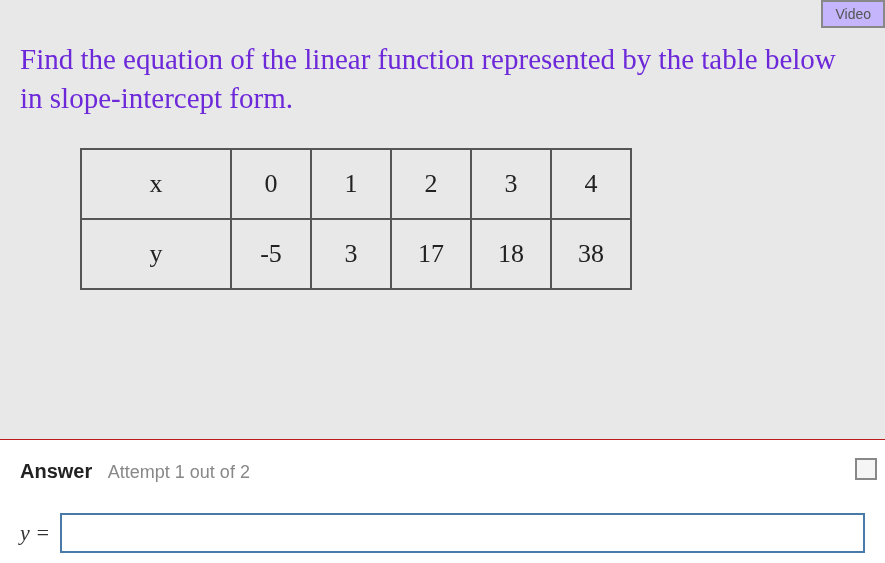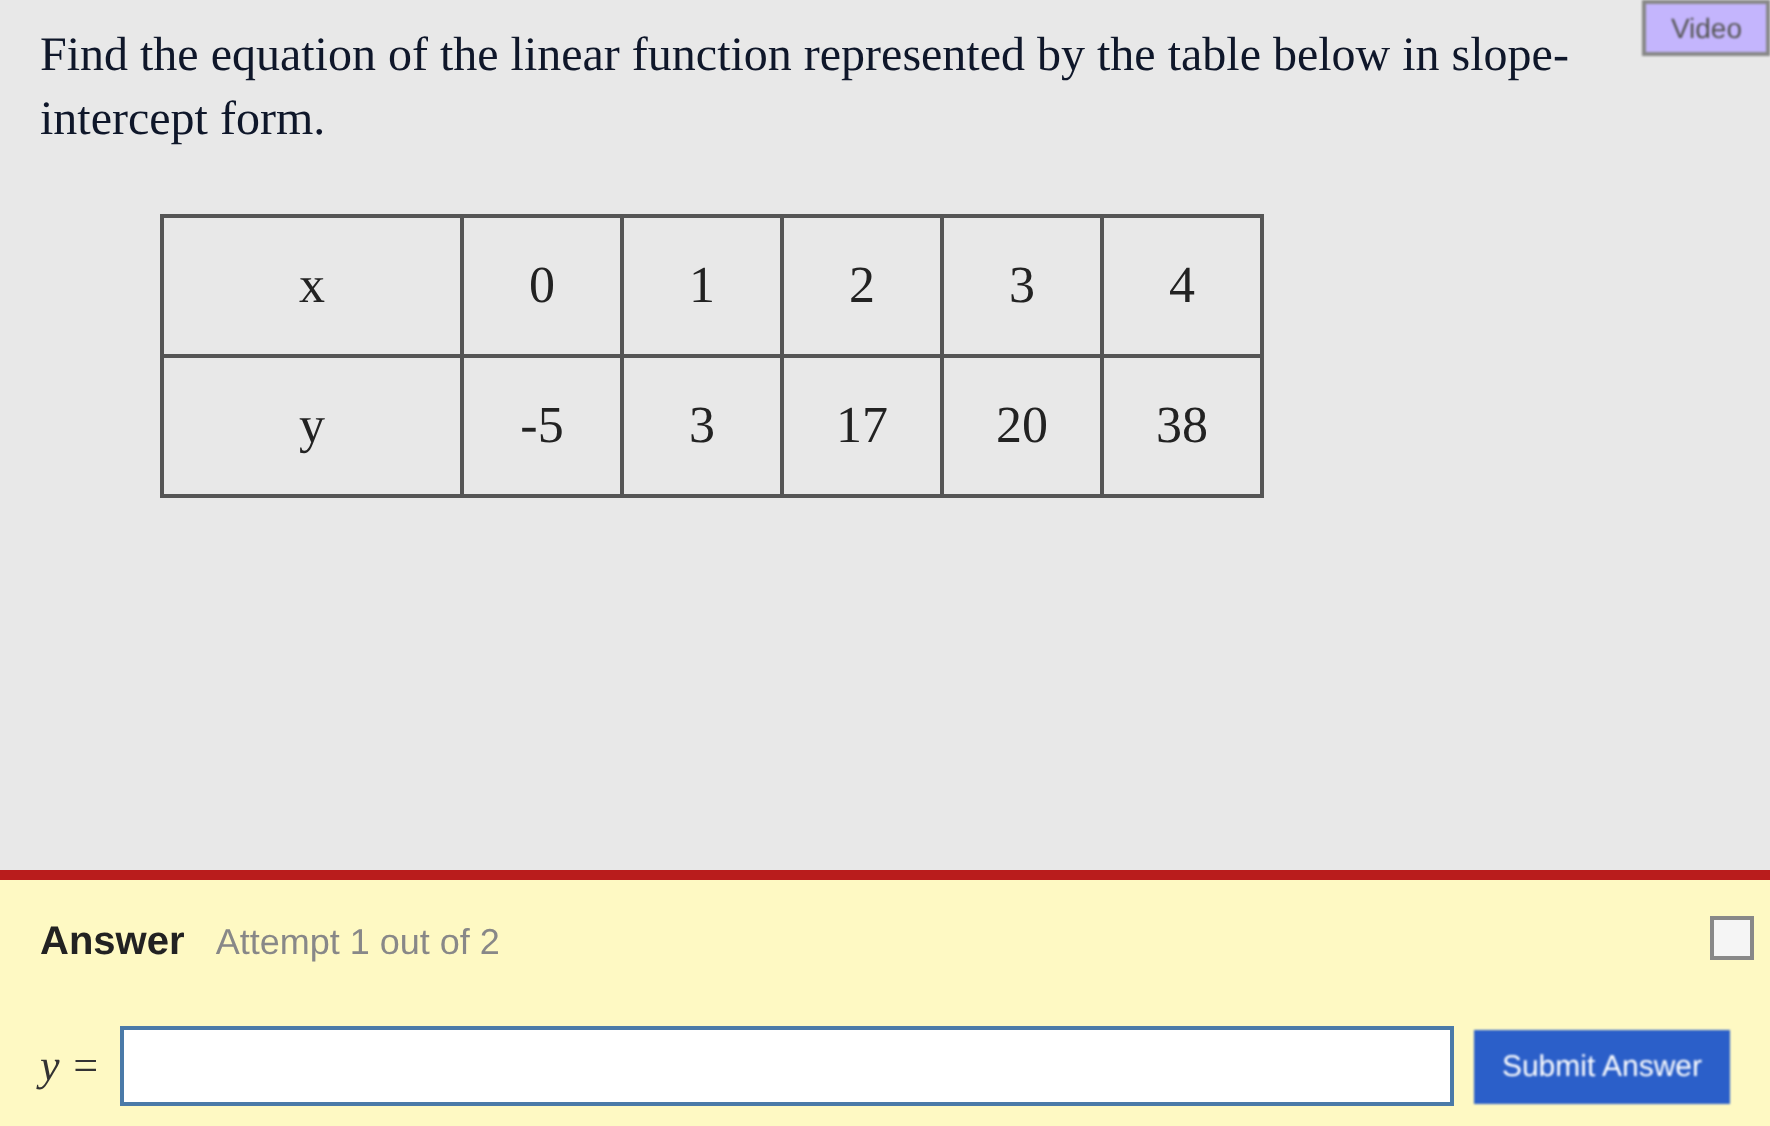--- a/index.html
+++ b/index.html
@@ -23,24 +23,25 @@
       border: 2px solid #888;
       padding: 4px 12px;
       background: #c4b5fd;
       font-family: Arial, sans-serif;
       font-size: 14px;
       color: #555;
       filter: blur(0.5px);
     }
     .question {
       padding: 12px 20px 0 20px;
-      font-size: 24px;
+      font-size: 29px;
       line-height: 1.35;
-      color: #0f172a;
+      color: #6d28d9;
       font-weight: 500;
+      margin-top: 28px;
     }
     .table-wrap {
       margin: 30px 0 0 80px;
     }
     table {
       border-collapse: collapse;
     }
     td {
       border: 2px solid #555;
       text-align: center;
@@ -49,23 +50,23 @@
       font-weight: 500;
       color: #222;
     }
     td.label { width: 150px; }
     td.val { width: 80px; }
     .answer-section {
       position: absolute;
       bottom: 0;
       left: 0;
       right: 0;
-      background: #fef9c3;
+      background: #ffffff;
       padding: 20px 20px 10px 20px;
-      border-top: 5px solid #b91c1c;
+      border-top: 1px solid #b91c1c;
     }
     .answer-header {
       font-family: Arial, sans-serif;
       font-size: 20px;
       margin-bottom: 30px;
     }
     .answer-header .bold { font-weight: bold; color: #222; }
     .answer-header .attempt { color: #888; margin-left: 10px; font-size: 18px; }
     .answer-row {
       display: flex;
@@ -125,31 +126,30 @@
       <td class="val">1</td>
       <td class="val">2</td>
       <td class="val">3</td>
       <td class="val">4</td>
     </tr>
     <tr>
       <td class="label">y</td>
       <td class="val">-5</td>
       <td class="val">3</td>
       <td class="val">17</td>
-      <td class="val">20</td>
+      <td class="val">18</td>
       <td class="val">38</td>
     </tr>
   </tbody>
     </table>
 </div>
 
 <div class="answer-section">
   <div class="mini-icon"></div>
   <div class="answer-header">
     <span class="bold">Answer</span>
     <span class="attempt">Attempt 1 out of 2</span>
   </div>
   <div class="answer-row">
     <span class="yeq">y =</span>
     <input class="answer-input" type="text" style="">
-    <button class="submit-btn">Submit Answer</button>
   </div>
 </div>
 
 </body></html>

